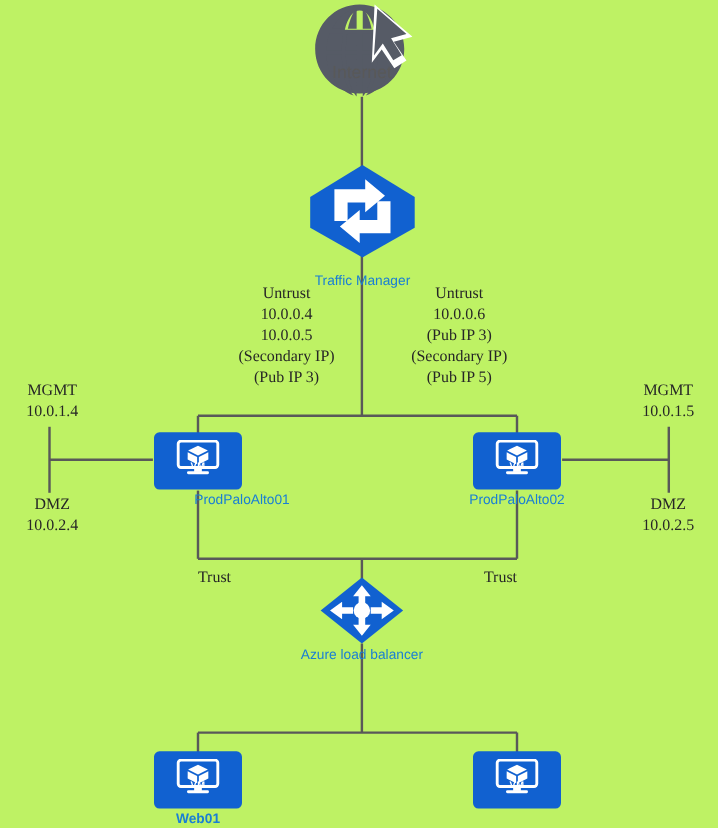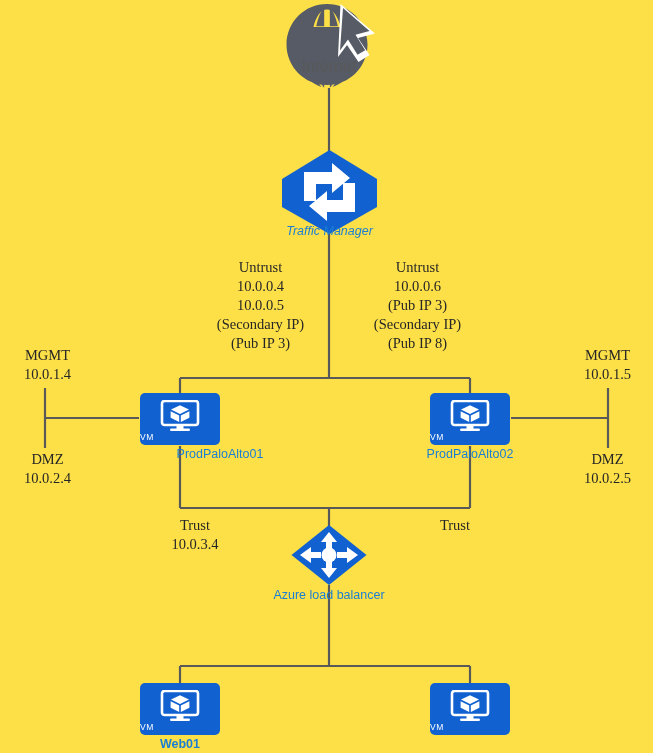--- a/index.html
+++ b/index.html
@@ -9,21 +9,21 @@
     background: #ffffff;
   }
   body {
     font-family: "Liberation Sans", sans-serif;
     color: #262626;
   }
   #canvas {
     position: relative;
     width: 653px;
     height: 753px;
-    background: #fde047;
+    background: #bef264;
     overflow: hidden;
   }
   .node {
     position: absolute;
     z-index: 3;
   }
   .icon-wrap {
     position: relative;
     display: block;
   }
@@ -62,26 +62,26 @@
   .vm-box {
     width: 80px;
     height: 52px;
     border-radius: 5px;
     background: #1161d0;
     position: relative;
     display: block;
   }
   .vm-text {
     position: absolute;
-    bottom: 3px;
+    bottom: 17px;
     left: 0;
     width: 100%;
-    text-align: left;
+    text-align: center;
     font-size: 8.5px;
-    font-weight: normal;
+    font-weight: bold;
     color: #ffffff;
     letter-spacing: 0.5px;
   }
   .vm-mon {
     position: absolute;
     top: 7px;
     left: 50%;
     transform: translateX(-50%);
   }
 </style>
@@ -166,37 +166,37 @@
       <svg width="107" height="88" viewBox="0 0 107 88" xmlns="http://www.w3.org/2000/svg">
 
         <path d="M53.5 2 L101 31 L101 59 L53.5 86 L6 59 L6 31 Z" fill="#1161d0"></path>
 
         <g fill="#ffffff">
           <path d="M33 24 L56 24 L56 15 L74 30 L56 45 L56 36 L40 36 L40 53 L28 53 L28 24 Z"></path>
           <path d="M74 64 L51 64 L51 73 L33 58 L51 43 L51 52 L67 52 L67 35 L79 35 L79 64 Z"></path>
         </g>
       </svg>
     </span>
-    <span class="node-label" style="top:76px;font-style:italic;">Traffic Manager</span>
+    <span class="node-label" style="top:100px;">Traffic Manager</span>
   </div>
 
   <div class="textblock" style="left:178px; top:258px; width:165px;">
     <div>Untrust</div>
     <div>10.0.0.4</div>
     <div>10.0.0.5</div>
     <div>(Secondary IP)</div>
     <div>(Pub IP 3)</div>
   </div>
 
   <div class="textblock" style="left:335px; top:258px; width:165px;">
     <div>Untrust</div>
     <div>10.0.0.6</div>
     <div>(Pub IP 3)</div>
     <div>(Secondary IP)</div>
-    <div>(Pub IP 8)</div>
+    <div>(Pub IP 5)</div>
   </div>
 
   <div class="textblock" style="left:0px; top:346px; width:95px;">
     <div>MGMT</div>
     <div>10.0.1.4</div>
   </div>
   <div class="textblock" style="left:0px; top:450px; width:95px;">
     <div>DMZ</div>
     <div>10.0.2.4</div>
   </div>
@@ -243,21 +243,20 @@
           </g>
         </svg>
       </span>
       <span class="vm-text">VM</span>
     </span>
     <span class="node-label" style="top:54px;">ProdPaloAlto02</span>
   </div>
 
   <div class="textblock" style="left:140px; top:516px; width:110px;">
     <div>Trust</div>
-    <div>10.0.3.4</div>
   </div>
   <div class="textblock" style="left:400px; top:516px; width:110px;">
     <div>Trust</div>
   </div>
 
   <div class="node" style="left:290px; top:524px;">
     <span class="icon-wrap">
       <svg width="78" height="62" viewBox="0 0 78 62" xmlns="http://www.w3.org/2000/svg">
         <path d="M39 1 L76.5 31 L39 61 L1.5 31 Z" fill="#1161d0"></path>
         <g fill="#ffffff">

